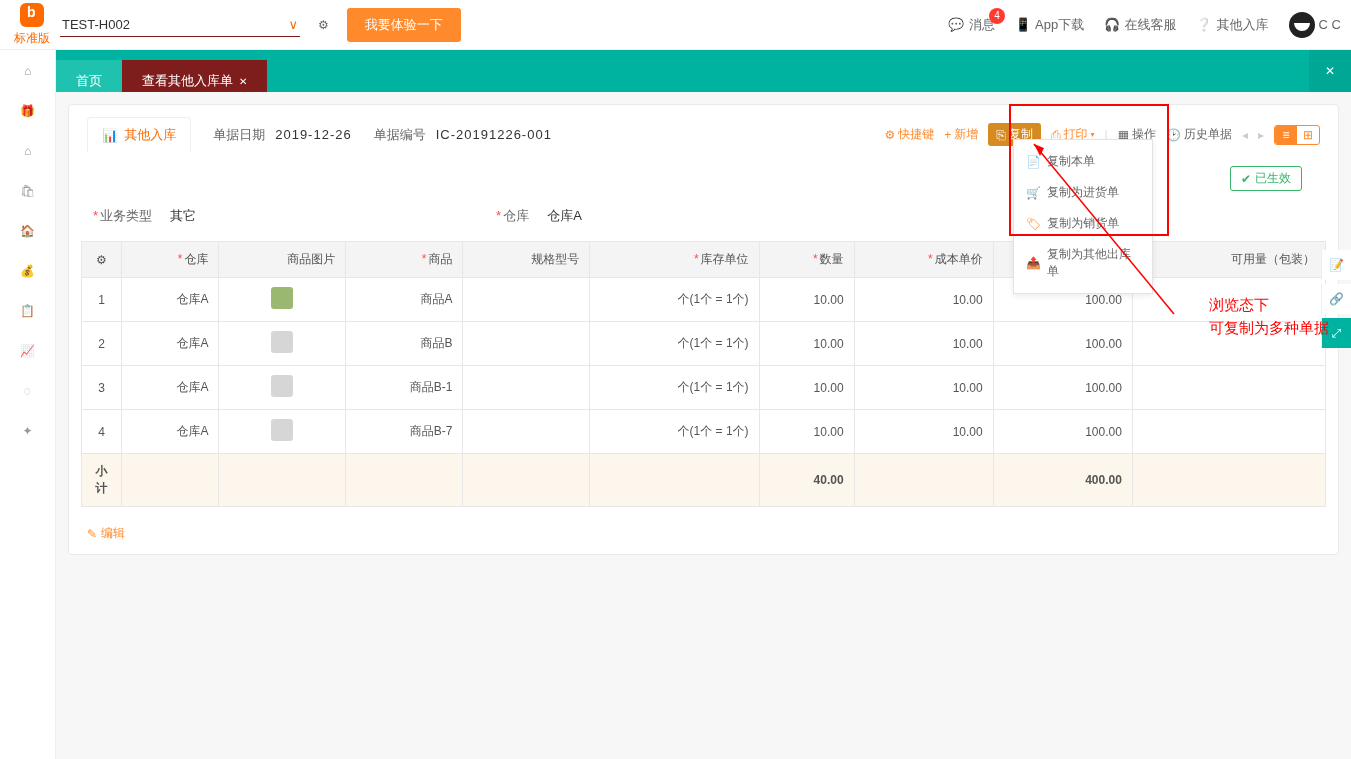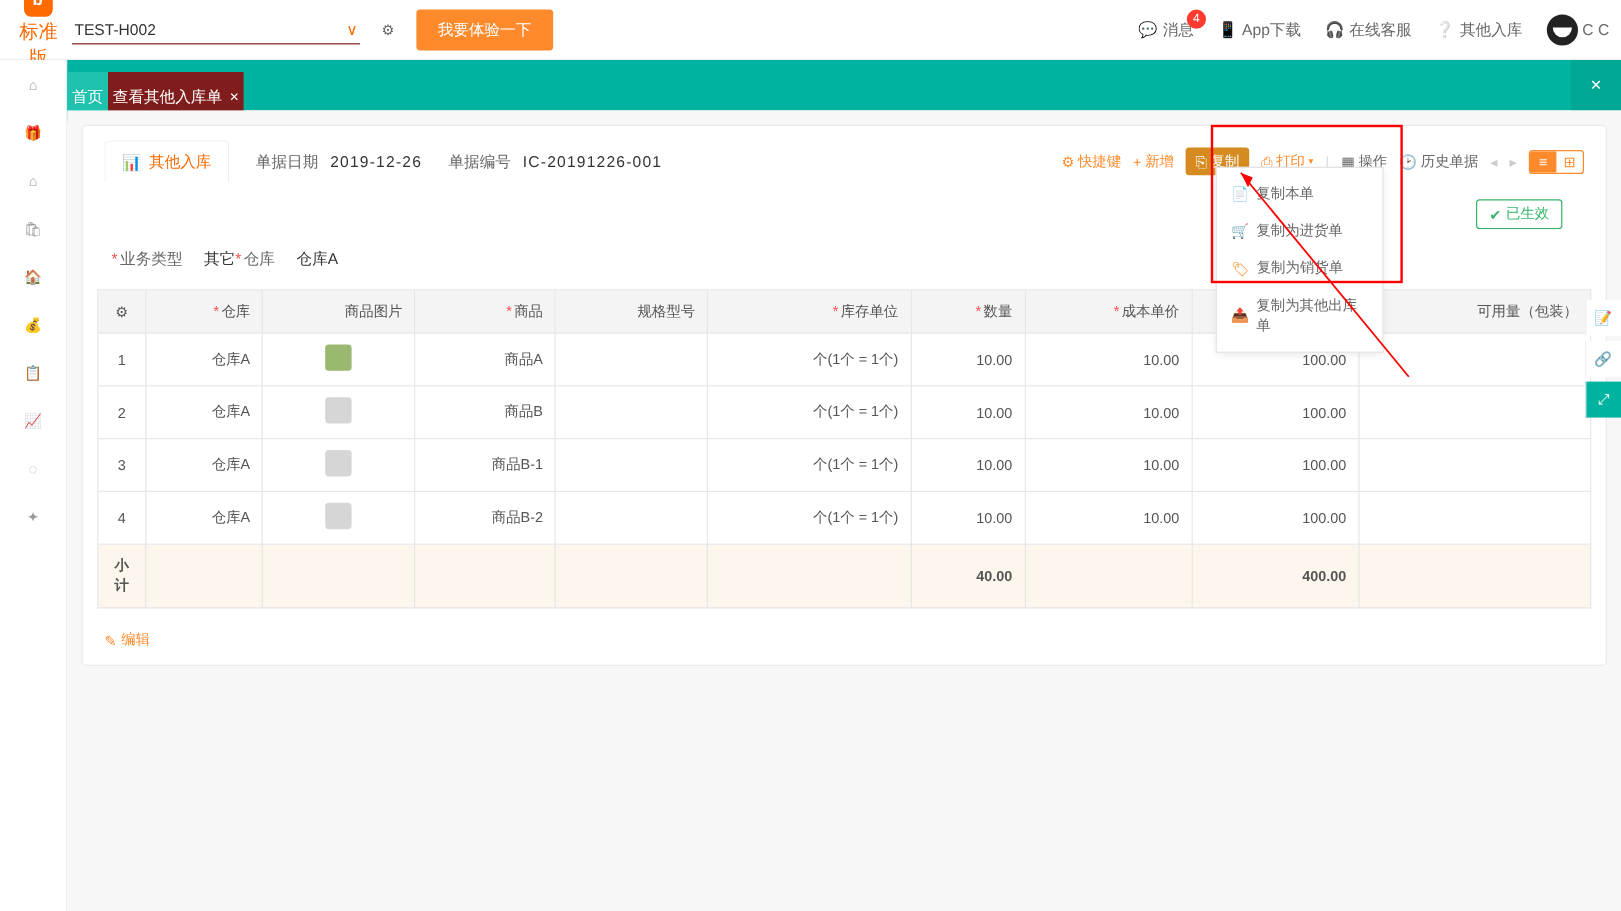--- a/index.html
+++ b/index.html
@@ -1,53 +1,53 @@
 <!DOCTYPE html>
 <html><head>
 <meta charset="utf-8">
 <style>
 * { margin:0; padding:0; box-sizing:border-box; font-family:"Microsoft YaHei","PingFang SC",sans-serif; }
 body { font-size:12px; color:#333; background:#fff; }
 .topbar{height:50px;display:flex;align-items:center;border-bottom:1px solid #eee;padding:0 10px;}
 .logo{width:44px;text-align:center;}
 .logo-ic{display:inline-block;width:24px;height:24px;background:#ff6a00;border-radius:6px;position:relative;}
 .logo-ic::before{content:"b";color:#fff;font-weight:700;position:absolute;left:7px;top:1px;font-size:14px;}
-.edition{color:#ff6a00;font-size:16px;display:block;}
+.edition{color:#ff6a00;font-size:12px;display:block;}
 .company{width:240px;display:flex;align-items:center;justify-content:space-between;border-bottom:1px solid #7f1d1d;margin-left:6px;padding:4px 2px;}
 .company span{font-size:13px;}
 .chev{color:#ff6a00;font-size:10px;}
 .gear{margin:0 18px;color:#666;}
 .try-btn{background:#ff8a2c;color:#fff;padding:8px 18px;border-radius:3px;font-size:13px;}
 .top-right{margin-left:auto;display:flex;align-items:center;gap:20px;color:#666;font-size:13px;}
 .tr-item{display:flex;align-items:center;gap:4px;position:relative;}
 .badge{position:absolute;top:-8px;right:-10px;background:#ff3b30;color:#fff;border-radius:8px;min-width:16px;height:16px;font-size:10px;display:flex;align-items:center;justify-content:center;padding:0 4px;}
 .avatar{width:26px;height:26px;border-radius:50%;background:#222;display:inline-block;position:relative;}
 .avatar::after{content:"";position:absolute;width:16px;height:8px;background:#fff;left:5px;top:11px;border-radius:0 0 8px 8px;}
 .sidebar{position:absolute;left:0;top:50px;width:56px;bottom:0;border-right:1px solid #eee;display:flex;flex-direction:column;align-items:center;padding-top:14px;gap:26px;color:#999;}
 .tabs{position:absolute;left:56px;right:0;top:50px;height:42px;background:#00b3a1;display:flex;align-items:center;}
-.tab{padding:0 4px;height:42px;display:flex;align-items:center;color:#fff;font-size:13px;margin-top:20px;}
+.tab{padding:0 20px;height:42px;display:flex;align-items:center;color:#fff;font-size:13px;margin-top:20px;}
 .tab.home{background:#1fc1af;}
 .tab.active{background:#7f1d1d;}
 .tab .x{margin-left:6px;font-size:10px;}
 .close-panel{margin-left:auto;width:42px;height:42px;display:flex;align-items:center;justify-content:center;color:#fff;background:#00a795;}
 .page{position:absolute;left:56px;right:0;top:92px;bottom:0;background:#f7f7f7;padding:12px;}
 .card{background:#fff;border:1px solid #eaeaea;border-radius:4px;padding:0;}
 .card-head{display:flex;align-items:center;padding:12px 18px 10px;}
 .doc-tab{border:1px solid #eee;border-bottom:none;border-radius:4px 4px 0 0;padding:8px 14px;color:#ff6a00;display:flex;align-items:center;gap:6px;font-size:13px;}
 .info{margin-left:22px;color:#666;font-size:13px;display:flex;align-items:center;gap:10px;}
 .info .dark{color:#333;letter-spacing:1px;}
 .head-actions{margin-left:auto;display:flex;align-items:center;gap:10px;}
 .ha{display:flex;align-items:center;gap:3px;color:#666;font-size:12px;}
 .ha.orange{color:#ff8a2c;}
 .copy-btn{background:#d58b1f;color:#fff;padding:3px 8px;border-radius:3px;display:flex;align-items:center;gap:3px;}
 .view-toggle{display:flex;border:1px solid #ff8a2c;border-radius:3px;overflow:hidden;}
 .view-toggle span{width:22px;height:18px;display:flex;align-items:center;justify-content:center;}
 .view-toggle .on{background:#ff8a2c;color:#fff;}
 .status{margin:4px 18px 0 auto;display:inline-flex;align-items:center;gap:4px;border:1px solid #35b46a;color:#35b46a;padding:3px 10px;border-radius:3px;font-size:12px;float:right;}
-.req-row{clear:both;display:flex;padding:16px 24px;font-size:13px;}
+.req-row{clear:both;display:flex;gap:300px;padding:16px 24px;font-size:13px;}
 .req span.star{color:#ff4d4f;margin-right:2px;}
 .req .lbl{color:#666;margin-right:18px;}
 .tbl{width:calc(100% - 24px);margin:0 12px 12px;border-collapse:collapse;font-size:12px;}
 .tbl th,.tbl td{border:1px solid #e7e7e7;padding:9px 10px;text-align:right;color:#555;}
 .tbl th{background:#f4f4f4;color:#555;font-weight:400;}
 .tbl th .star{color:#ff4d4f;margin-right:2px;}
 .tbl td.c{text-align:center;}
 .img-cell{display:inline-block;width:22px;height:22px;background:#9ab86f;border-radius:3px;}
 .img-cellg{display:inline-block;width:22px;height:22px;background:#d6d6d6;border-radius:3px;}
 .tbl tr.sub td{background:#fdf6ec;font-weight:700;}
@@ -235,21 +235,21 @@
               <td>个(1个 = 1个)</td>
               <td>10.00</td>
               <td>10.00</td>
               <td>100.00</td>
               <td></td>
             </tr>
             <tr>
               <td class="c">4</td>
               <td>仓库A</td>
               <td class="c"><span class="img-cellg"></span></td>
-              <td>商品B-2</td>
+              <td>商品B-7</td>
               <td></td>
               <td>个(1个 = 1个)</td>
               <td>10.00</td>
               <td>10.00</td>
               <td>100.00</td>
               <td></td>
             </tr>
             <tr class="sub">
               <td class="c">小计</td>
               <td></td>
@@ -288,20 +288,21 @@
         </div>
     <div>
           <span class="dd-ic ic">📤</span>
           <span>复制为其他出库单</span>
         </div>
   </div>
   <svg class="arrow" width="160" height="200">
         <line x1="150" y1="180" x2="10" y2="10" stroke="#ff0000" stroke-width="1.5"></line>
         <polygon points="10,10 20,14 16,22" fill="#ff0000"></polygon>
       </svg>
+  <div class="annot"><span>浏览态下</span><br><span>可复制为多种单据</span></div>
  </div>
 
 </div>
 
 <div class="side-tools">
   <span>📝</span>
   <span>🔗</span>
   <span class="hl">⤢</span>
 </div>
 

